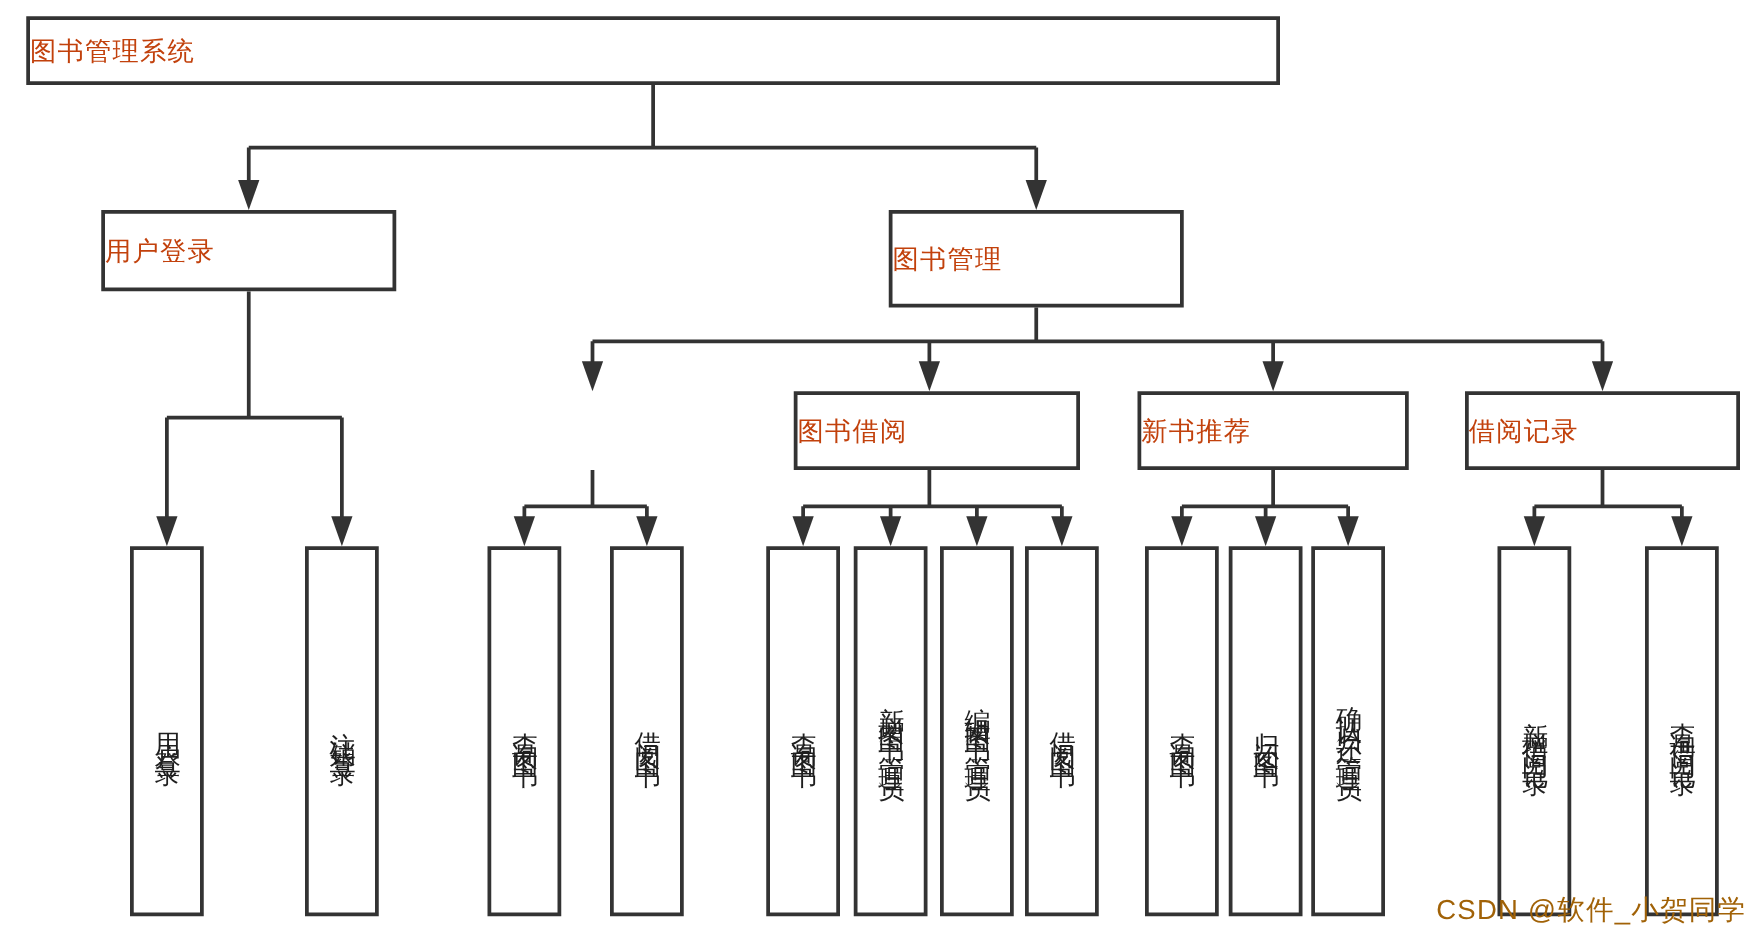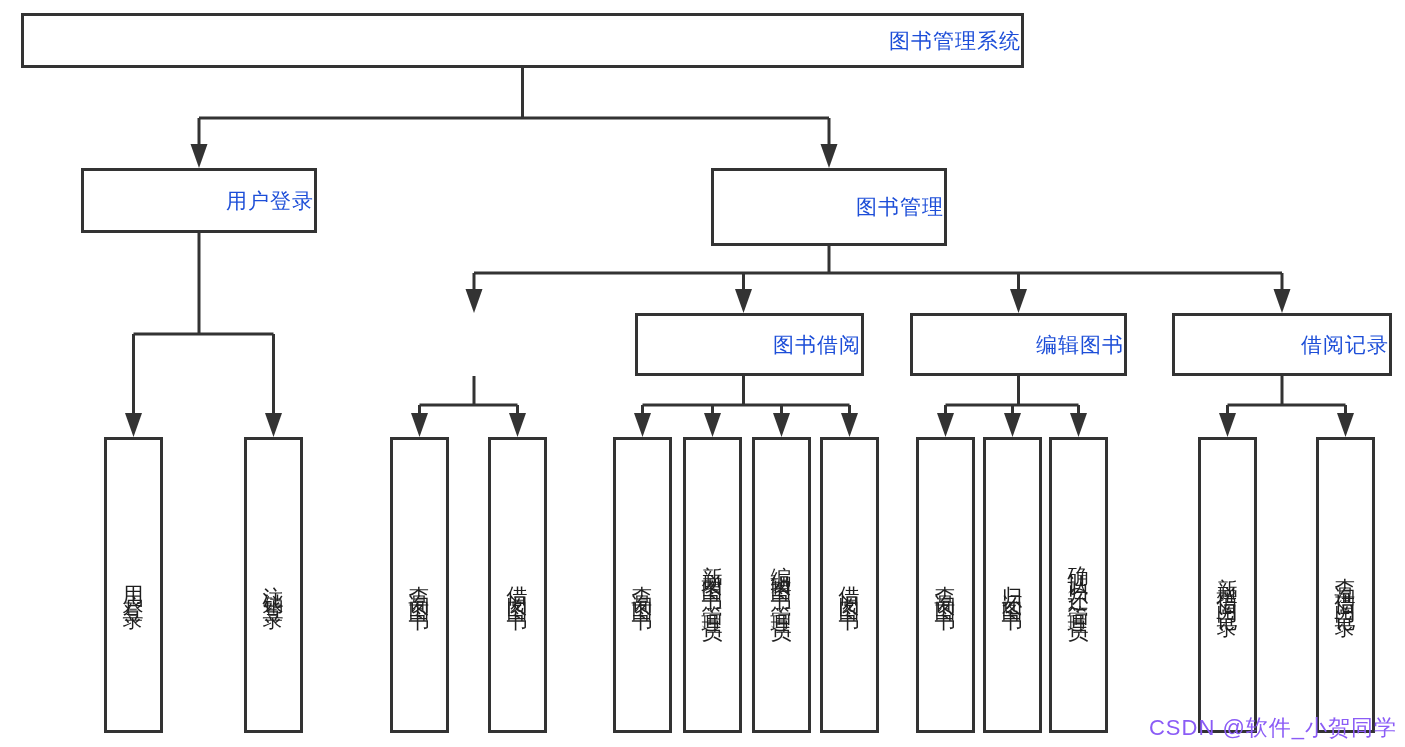--- a/index.html
+++ b/index.html
@@ -17,22 +17,22 @@
     width: 1405px; height: 747px;
     pointer-events: none;
   }
   .h-node {
     position: absolute;
     box-sizing: border-box;
     border: 3px solid #333333;
     background: #ffffff;
     display: flex;
     align-items: center;
-    justify-content: flex-end;
-    color: #1d4ed8;
+    justify-content: flex-start;
+    color: #c2410c;
     font-size: 21px;
     letter-spacing: 1px;
     z-index: 2;
   }
   .v-node {
     position: absolute;
     box-sizing: border-box;
     border: 3px solid #333333;
     background: #ffffff;
     width: 59px;
@@ -49,21 +49,21 @@
     writing-mode: vertical-rl;
     text-orientation: mixed;
     letter-spacing: 8px;
     line-height: 1;
     white-space: nowrap;
   }
   .watermark {
     position: absolute;
     right: 8px;
     bottom: 4px;
-    color: #8b5cf6;
+    color: #a16207;
     font-size: 22px;
     z-index: 3;
     letter-spacing: 1px;
   }
 </style>
 </head>
 <body>
 
 <div id="canvas">
 
@@ -130,21 +130,21 @@
     <span>用户登录</span>
   </div>
   <div class="h-node" style="left:711px; top:168px; width:236px; height:78px;">
     <span>图书管理</span>
   </div>
 
   <div class="h-node" style="left:635px; top:313px; width:229px; height:63px;">
     <span>图书借阅</span>
   </div>
   <div class="h-node" style="left:910px; top:313px; width:217px; height:63px;">
-    <span>编辑图书</span>
+    <span>新书推荐</span>
   </div>
   <div class="h-node" style="left:1172px; top:313px; width:220px; height:63px;">
     <span>借阅记录</span>
   </div>
 
   <div class="v-node" style="left:104px;">
     <span>用户登录</span>
   </div>
   <div class="v-node" style="left:244px;">
     <span>注销登录</span>

